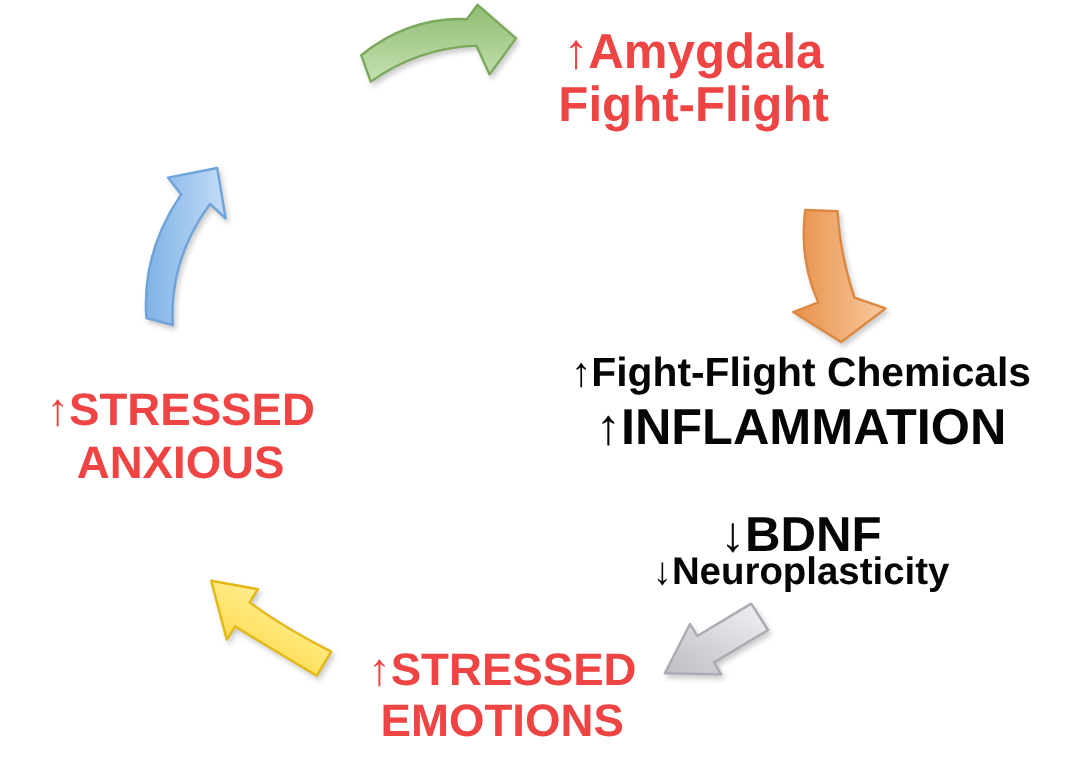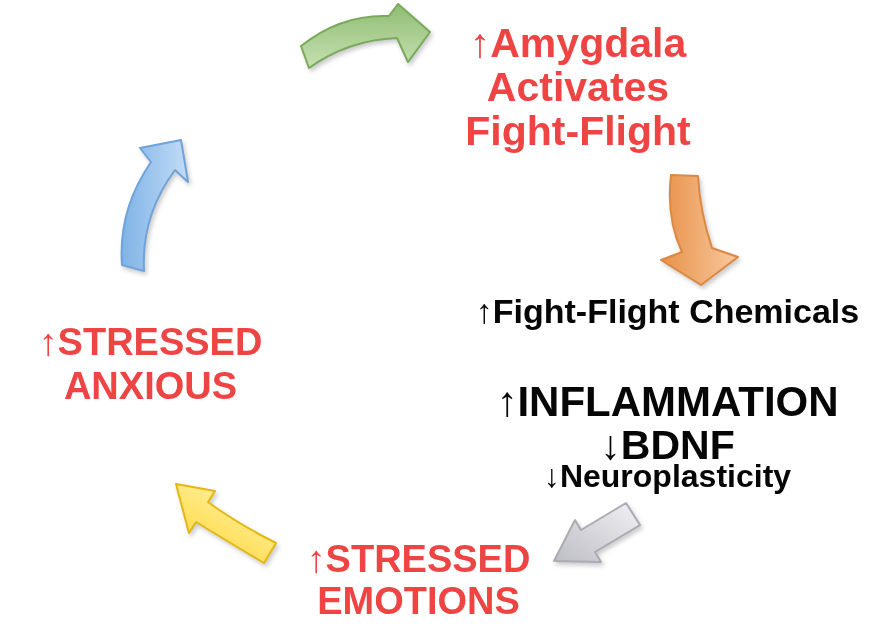--- a/index.html
+++ b/index.html
@@ -23,21 +23,21 @@
     white-space: nowrap;
   }
   .node .line { white-space: nowrap; }
 
   .stress    { left: 138px; top: 73px;  font-size: 48px; letter-spacing: 0.5px; }
 
   .amygdala  { left: 413px; top: 21px;  width: 330px; font-size: 41px; line-height: 44px; text-align: center; }
 
   .chem-line { position: absolute; left: 440px; width: 455px; text-align: center; font-weight: 700; white-space: nowrap; }
   .chem1 { top: 291px; font-size: 34px; line-height: 40px; }
-  .chem2 { top: 331px; font-size: 42px; line-height: 50px; margin-top: 46px; }
+  .chem2 { top: 331px; font-size: 42px; line-height: 50px; }
   .chem3 { top: 421px; font-size: 41px; line-height: 48px; }
   .chem4 { top: 450px; font-size: 32px; line-height: 52px; }
 
   .emotions  { left: 286px; top: 538px; width: 265px; font-size: 38px; line-height: 42px; text-align: center; }
   .thinking  { left: 18px;  top: 320px; width: 265px; font-size: 38px; line-height: 44px; text-align: center; }
 
   .arrow { position: absolute; }
   .arrow svg { display: block; filter: drop-shadow(2px 3px 2px rgba(110,110,110,0.35)); }
   .arrow path { stroke-width: 2; stroke-linejoin: round; }
 
@@ -108,21 +108,20 @@
           <stop offset="1" stop-color="#c3dcf7"></stop>
         </linearGradient>
       </defs>
       <path d="M 31 133 Q 28 78 62 32 L 75 44 L 68 2 L 27 10 L 38 24 Q 5 72 9 127 Z" fill="url(#gradBlue)" stroke="#6fa3da"></path>
     </svg>
   </div>
 
 
   <div class="node amygdala">
     <div class="line">↑Amygdala</div>
-    <div class="line">Activates</div>
     <div class="line">Fight-Flight</div>
   </div>
 
   <div class="chem-line chem1">↑Fight-Flight Chemicals</div>
   <div class="chem-line chem2">↑INFLAMMATION</div>
   <div class="chem-line chem3">↓BDNF</div>
   <div class="chem-line chem4">↓Neuroplasticity</div>
 
   <div class="node emotions">
     <div class="line">↑STRESSED</div>

